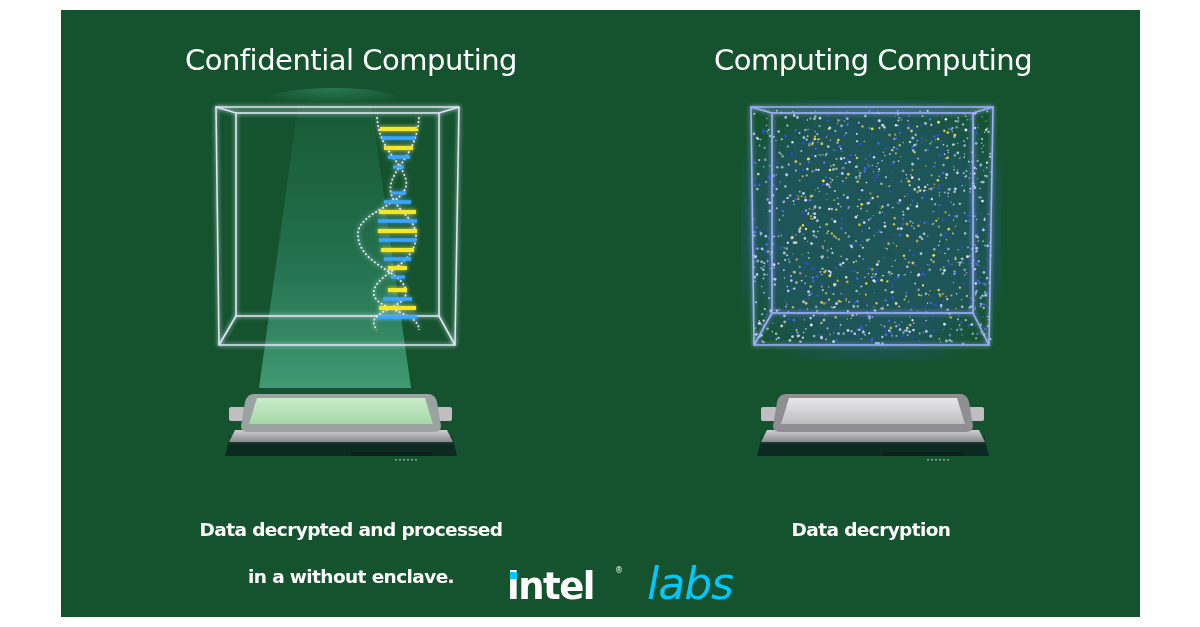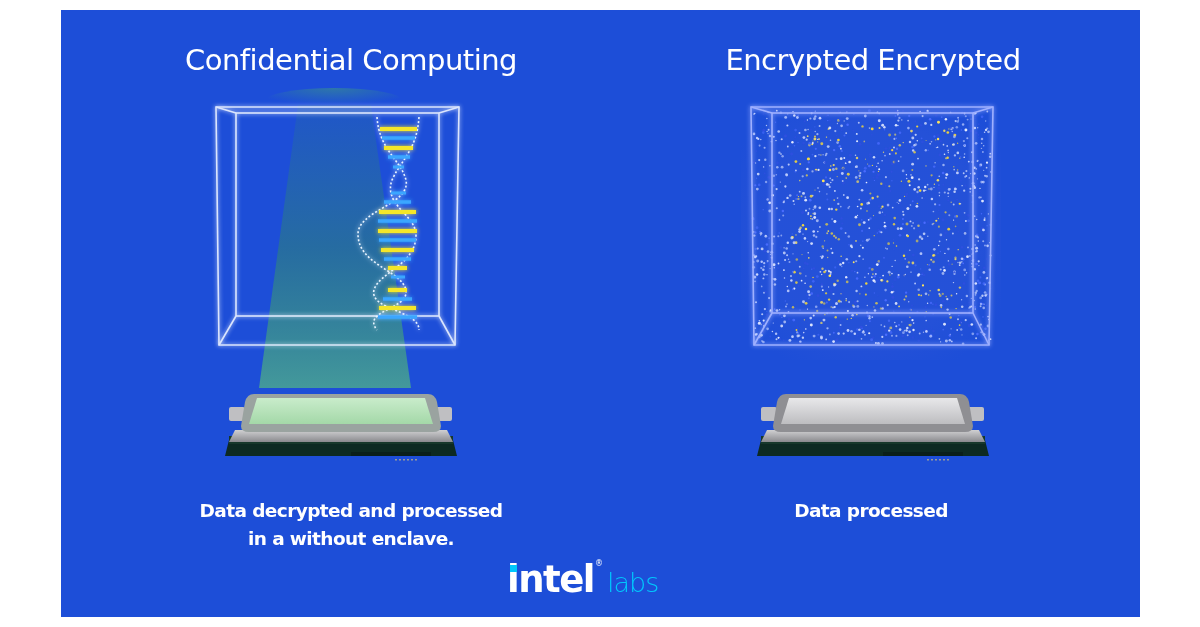--- a/index.html
+++ b/index.html
@@ -1,42 +1,43 @@
 <!DOCTYPE html>
 <html><head>
 <meta charset="utf-8">
 <style>
   html, body { margin: 0; padding: 0; background: #ffffff; }
   body { width: 1200px; height: 627px; position: relative; overflow: hidden; font-family: "DejaVu Sans", sans-serif; }
   .panel {
     position: absolute; left: 61px; top: 10px; width: 1079px; height: 607px;
-    background: #1d4ed8; overflow: hidden;
+    background: #14532d; overflow: hidden;
   }
   .title {
     position: absolute; top: 33px; color: #ffffff; font-size: 29px; font-weight: 400;
     letter-spacing: -0.5px; text-align: center; white-space: nowrap;
     font-family: "DejaVu Sans", sans-serif;
   }
   .title.left { left: 90px; width: 400px; }
   .title.right { left: 612px; width: 400px; }
   .caption {
     position: absolute; top: 487px; color: #ffffff; font-size: 18.5px; font-weight: 700;
     text-align: center; line-height: 28px; font-family: "DejaVu Sans", sans-serif; letter-spacing: -0.6px;
   }
   .caption.left { left: 90px; width: 400px; }
   .caption.right { left: 660px; width: 300px; }
-  .caption span { display: block; }
+  .caption span { display: block; margin-top: 19px; }
   .illus { position: absolute; left: 0; top: 0; }
   .logo {
     position: absolute; left: 446px; top: 548px; height: 46px; display: flex; align-items: baseline;
     font-family: "DejaVu Sans", sans-serif;
+    gap: 20px;
   }
   .logo .intel { color: #ffffff; font-weight: 700; font-size: 37px; letter-spacing: -1.5px; position: relative; }
   .logo .reg { color: #ffffff; font-size: 8px; position: relative; top: -26px; margin-left: 1px; margin-right: 4px; }
-  .logo .labs { color: #00c7fd; font-weight: 300; font-size: 27px; letter-spacing: -1px; font-family: "DejaVu Sans", sans-serif; }
+  .logo .labs { color: #00c7fd; font-weight: 300; font-size: 44px; letter-spacing: -1px; font-family: "DejaVu Sans", sans-serif; font-style: italic; }
   .dot-accent { position: absolute; left: 3px; top: 7px; width: 7px; height: 7px; background: #00c7fd; }
 </style>
 </head>
 <body>
 
 <div class="panel">
 
   <svg class="illus" width="1079" height="607" viewBox="0 0 1079 607">
     <defs>
       <linearGradient id="beam" x1="0" y1="0" x2="0" y2="1">
@@ -1570,28 +1571,28 @@
         <rect x="874" y="449" width="2" height="1.5"></rect>
           <rect x="878" y="449" width="2" height="1.5"></rect>
         <rect x="882" y="449" width="2" height="1.5"></rect>
           <rect x="886" y="449" width="2" height="1.5"></rect>
       </g>
       <rect x="822" y="442" width="80" height="4" fill="#0a1f1a"></rect>
     </g>
   </svg>
 
   <div class="title left">Confidential Computing</div>
-  <div class="title right">Encrypted Encrypted</div>
+  <div class="title right">Computing Computing</div>
 
   <div class="caption left">
     <span>Data decrypted and processed</span>
     <span>in a without enclave.</span>
   </div>
   <div class="caption right">
-    <span>Data processed</span>
+    <span>Data decryption</span>
   </div>
 
   <div class="logo">
     <span class="intel">
       <span class="dot-accent"></span>
       <span>intel</span>
     </span>
     <span class="reg">®</span>
     <span class="labs">labs</span>
   </div>

